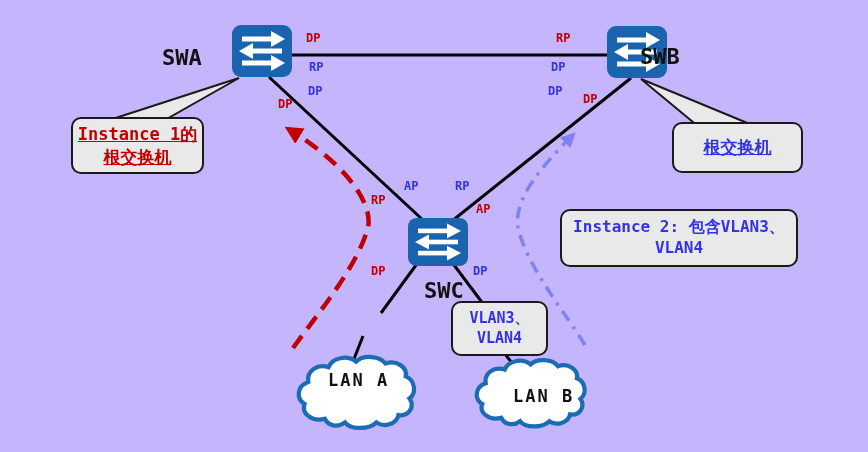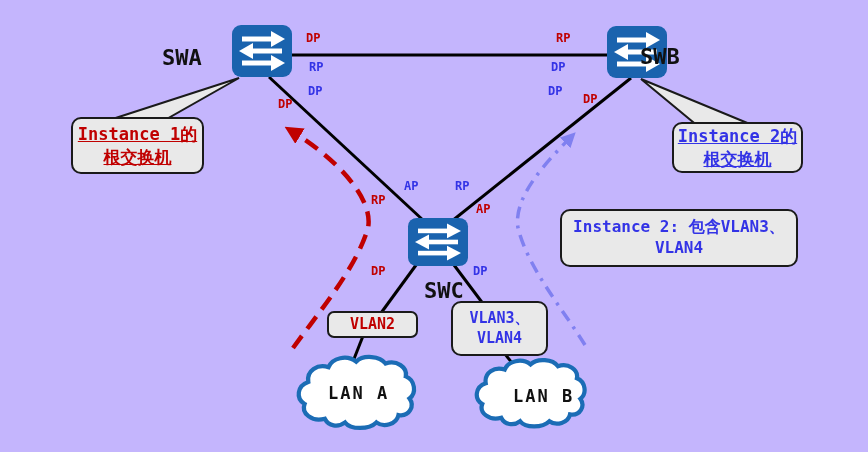--- a/index.html
+++ b/index.html
@@ -111,33 +111,29 @@
   <span class="port red" style="left:371px;top:193px;">RP</span>
   <span class="port red" style="left:476px;top:202px;">AP</span>
   <span class="port red" style="left:371px;top:264px;">DP</span>
   <span class="port blue" style="left:473px;top:264px;">DP</span>
 
   <div class="bubble callout red" style="left:71px;top:117px;width:133px;height:57px;">
     <span>Instance 1的</span>
     <span>根交换机</span>
   </div>
   <div class="bubble callout blue" style="left:672px;top:122px;width:131px;height:51px;">
-    <span>Instance 2的</span>
     <span>根交换机</span>
   </div>
 
   <div class="bubble inst blue" style="left:560px;top:209px;width:238px;height:58px;">
     <span>Instance 2: 包含VLAN3、</span>
     <span>VLAN4</span>
   </div>
 
-  <div class="bubble vlan red" style="left:327px;top:311px;width:91px;height:27px;border-radius:7px;">
-    <span>VLAN2</span>
-  </div>
   <div class="bubble vlan blue" style="left:451px;top:301px;width:97px;height:55px;justify-content:center;">
     <span>VLAN3、</span>
     <span>VLAN4</span>
   </div>
 
-  <div class="lan-label" style="left:328px;top:383px;">LAN A</div>
+  <div class="lan-label" style="left:328px;top:370px;">LAN A</div>
   <div class="lan-label" style="left:513px;top:386px;">LAN B</div>
 
 </div>
 
 </body></html>

